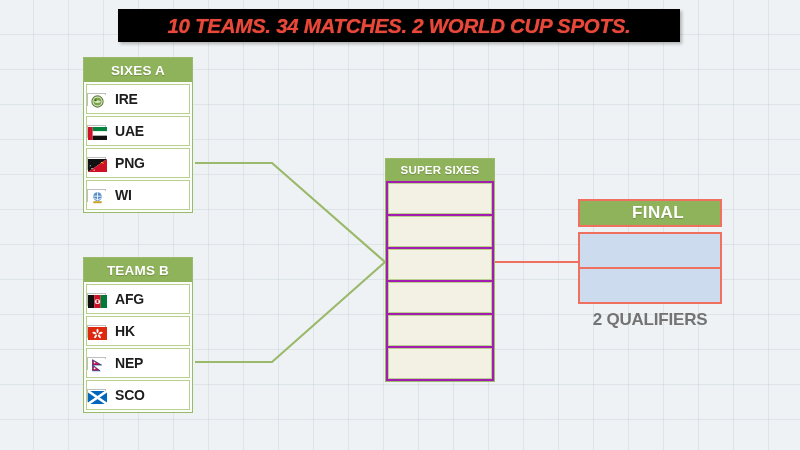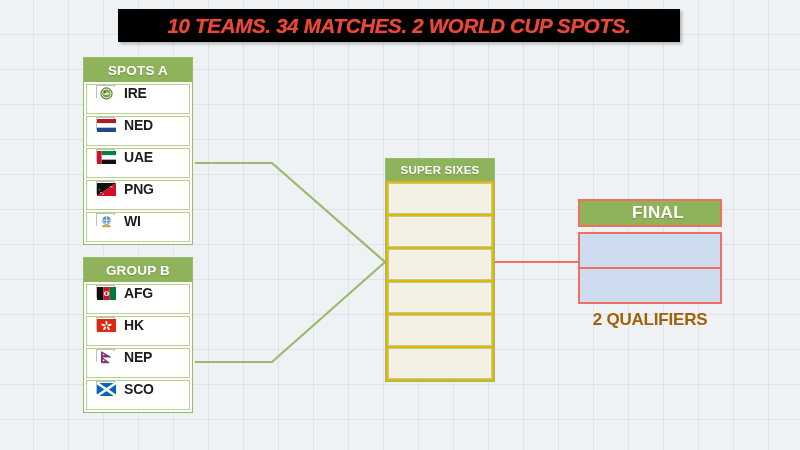--- a/index.html
+++ b/index.html
@@ -37,32 +37,32 @@
     letter-spacing:0.2px;
     text-shadow:0 1px 1px rgba(0,0,0,0.22);
   }
 
   
   .group{ width:110px; border:1.5px solid #9bb96a; background:#ffffff; }
   .group .box-head{ height:24px; font-size:13.5px; }
   .group-rows{ padding:2px; background:#fbfdf8; }
   .team-row{
     height:30px; border:1.2px solid #b9d08f; background:#ffffff;
-    display:flex; padding-left:9px; margin-bottom:2px;
+    display:flex; align-items:center; margin-bottom:2px;
   }
   .team-row:last-child{ margin-bottom:0; }
   .flag{ width:19px; height:13px; flex:none; display:block;
          border:0.5px solid rgba(0,0,0,0.25); }
   .team-name{
     margin-left:9px; font-size:14px; font-weight:bold; color:#1d1d1d;
     letter-spacing:-0.2px;
   }
 
   
-  #super-sixes{ width:110px; border:1.5px solid #9bb96a; background:#eab308; }
+  #super-sixes{ width:110px; border:1.5px solid #9bb96a; background:#a21caf; }
   #super-sixes .box-head{ height:22px; font-size:11.5px; }
   .ss-rows{ padding:2px; }
   .ss-row{
     height:31px; border:1.2px solid #b9d08f; background:#f2f1e3; margin-bottom:2px;
   }
   .ss-row:last-child{ margin-bottom:0; }
 
   
   #final-head{
     position:absolute; left:578px; top:199px; width:144px; height:28px;
@@ -76,21 +76,21 @@
   #final-slots{
     position:absolute; left:578px; top:232px; width:144px; height:72px;
     border:2px solid #f07060; background:#ccdcee;
     display:flex; flex-direction:column;
   }
   .final-slot{ flex:1; background:#ccdcee; }
   .final-slot.first{ border-bottom:2px solid #f07060; }
 
   #qualifiers-label{
     position:absolute; left:578px; top:310px; width:144px;
-    text-align:center; color:#a16207; font-size:17px; font-weight:bold;
+    text-align:center; color:#737373; font-size:17px; font-weight:bold;
     letter-spacing:-0.2px;
   }
 
   
   svg.conn{ position:absolute; left:0; top:0; width:800px; height:450px;
             pointer-events:none; }
 </style>
 </head>
 <body>
 
@@ -104,47 +104,37 @@
 
     <line x1="490" y1="262" x2="580" y2="262" stroke="#f07060" stroke-width="2.2"></line>
   </svg>
 
   <div class="title-banner">
     <span>10 TEAMS. 34 MATCHES. 2 WORLD CUP SPOTS.</span>
   </div>
 
   <div class="box group" id="group-a" style="left:83px; top:57px;">
     <div class="box-head">
-      <span>SPOTS A</span>
+      <span>SIXES A</span>
     </div>
     <div class="group-rows">
 
       <div class="team-row">
         <span class="flag">
           <svg width="19" height="13" viewBox="0 0 19 13">
             <rect width="19" height="13" fill="#ffffff"></rect>
             <circle cx="9.5" cy="6.5" r="5.6" fill="#f0f3ee" stroke="#5d7a3a" stroke-width="1.1"></circle>
             <circle cx="9.5" cy="6.5" r="4.1" fill="#7aa641"></circle>
             <path d="M5.8 6.8 Q9.5 3.6 13.2 6.8 Q9.5 9.4 5.8 6.8 Z" fill="#e9f2dd" opacity="0.85"></path>
             <circle cx="7.7" cy="5.3" r="1.0" fill="#3f5c22"></circle>
           </svg>
         </span>
         <span class="team-name">IRE</span>
       </div>
 
-      <div class="team-row">
-        <span class="flag">
-          <svg width="19" height="13" viewBox="0 0 19 13">
-            <rect width="19" height="4.33" y="0" fill="#ae1c28"></rect>
-            <rect width="19" height="4.34" y="4.33" fill="#ffffff"></rect>
-            <rect width="19" height="4.33" y="8.67" fill="#21468b"></rect>
-          </svg>
-        </span>
-        <span class="team-name">NED</span>
-      </div>
 
       <div class="team-row">
         <span class="flag">
           <svg width="19" height="13" viewBox="0 0 19 13">
             <rect x="4.6" width="14.4" height="4.33" y="0" fill="#00843d"></rect>
             <rect x="4.6" width="14.4" height="4.34" y="4.33" fill="#ffffff"></rect>
             <rect x="4.6" width="14.4" height="4.33" y="8.67" fill="#111111"></rect>
             <rect x="0" width="4.6" height="13" fill="#ce1126"></rect>
           </svg>
         </span>
@@ -176,21 +166,21 @@
           </svg>
         </span>
         <span class="team-name">WI</span>
       </div>
 
     </div>
   </div>
 
   <div class="box group" id="group-b" style="left:83px; top:257px;">
     <div class="box-head">
-      <span>GROUP B</span>
+      <span>TEAMS B</span>
     </div>
     <div class="group-rows">
 
       <div class="team-row">
         <span class="flag">
           <svg width="19" height="13" viewBox="0 0 19 13">
             <rect width="6.33" height="13" x="0" fill="#111111"></rect>
             <rect width="6.34" height="13" x="6.33" fill="#ce1126"></rect>
             <rect width="6.33" height="13" x="12.67" fill="#007a36"></rect>
             <circle cx="9.5" cy="6.5" r="2.6" fill="#ffffff" opacity="0.95"></circle>

